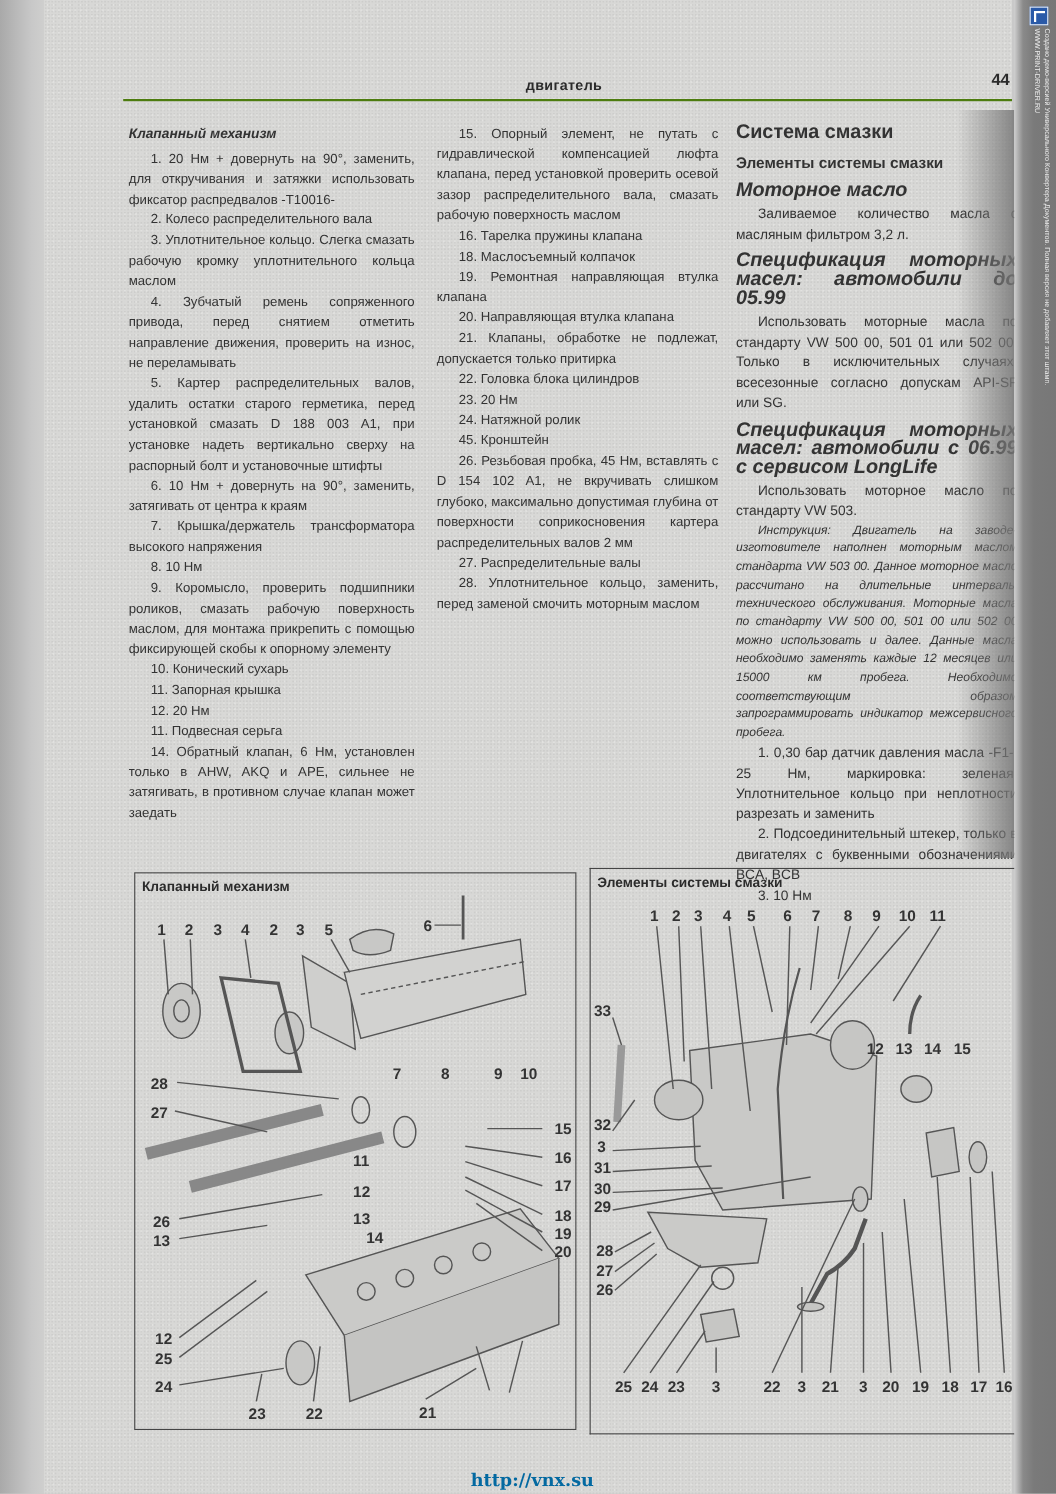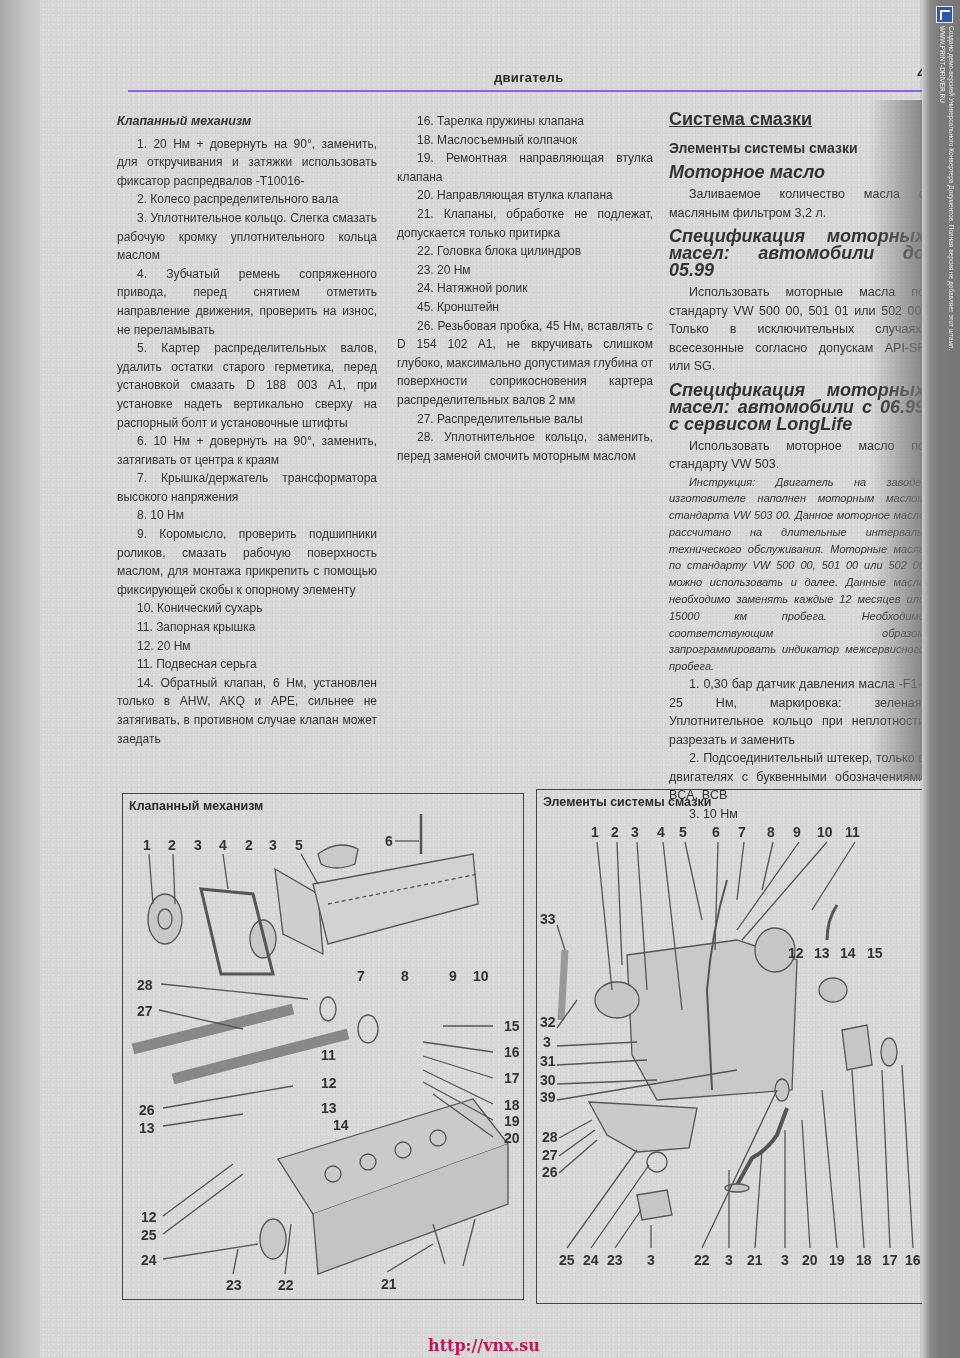--- a/index.html
+++ b/index.html
@@ -5,43 +5,43 @@
   html,body{margin:0;padding:0;}
   body{width:960px;height:1358px;position:relative;overflow:hidden;background:#c9c9c9;font-family:"Liberation Sans","DejaVu Sans",sans-serif;color:#2b2b2b;}
   .page{position:absolute;left:40px;top:0;width:880px;height:1358px;background:#d8d8d6;
     background-image:radial-gradient(rgba(0,0,0,0.05) 1px,transparent 1px),radial-gradient(rgba(255,255,255,0.25) 1px,transparent 1px);
     background-size:3px 3px,5px 5px;background-position:0 0,1px 2px;}
   .left-shadow{position:absolute;left:0;top:0;width:48px;height:1358px;background:linear-gradient(to right,#a9a9a9,#c8c8c8 60%,#d4d4d2);}
   .right-bar{position:absolute;left:922px;top:0;width:38px;height:1358px;background:linear-gradient(to right,#cfcfcf 0,#8a8a8a 8px,#7a7a7a 18px,#777 100%);}
   .logo-box{position:absolute;left:936px;top:6px;width:15px;height:15px;background:#2a5aa8;border:1px solid #e8eef8;}
   .logo-box:after{content:"";position:absolute;left:3px;top:3px;width:8px;height:8px;border:2px solid #fff;border-right:none;border-bottom:none;}
   .vert-text{position:absolute;left:956px;top:26px;transform-origin:0 0;transform:rotate(90deg);font-size:6.5px;color:#eee;white-space:nowrap;line-height:9px;}
-  .header{position:absolute;left:128px;top:68px;width:808px;height:22px;border-bottom:2px solid #8b5cf6;text-align:right;}
+  .header{position:absolute;left:112px;top:68px;width:808px;height:22px;border-bottom:2px solid #4d7c0f;text-align:right;}
   .header .section{position:absolute;left:366px;top:2px;font-weight:bold;font-size:13px;letter-spacing:0.3px;}
   .header .pnum{position:absolute;right:2px;top:-4px;font-weight:bold;font-size:15px;}
   .col{position:absolute;font-size:12px;line-height:18.6px;color:#333;}
   .col1{left:117px;top:112px;width:260px;}
   .col2{left:397px;top:112px;width:256px;}
   .col3{left:669px;top:106px;width:256px;overflow:hidden;}
   .col p{margin:0;text-align:justify;text-indent:20px;}
   .col .sub{font-weight:bold;font-style:italic;margin:0 0 4px 0;text-indent:0;font-size:12.5px;}
-  .col3 h1{margin:0 0 6px 0;font-size:18px;font-weight:bold;line-height:26px;text-decoration:underline;}
+  .col3 h1{margin:0 0 6px 0;font-size:18px;font-weight:bold;line-height:26px;}
   .col3 h2{margin:0 0 5px 0;font-size:14px;font-weight:bold;line-height:20px;}
   .col3 .sub{font-size:18px;margin:6px 0 4px 0;line-height:17px;}
   .col3 p{font-size:12.5px;line-height:18.5px;}
   .col3 .note{font-style:italic;font-size:11px;line-height:16.8px;}
   .fade{position:absolute;left:870px;top:100px;width:52px;height:680px;background:linear-gradient(to right,rgba(160,160,160,0),rgba(120,120,120,0.85));pointer-events:none;}
   .figure{position:absolute;border:1.5px solid #444;}
   .fig1{left:122px;top:793px;width:400px;height:303px;}
   .fig1{height:505px;}
   .fig2{left:536px;top:789px;width:400px;height:513px;border-right:none;}
   .fig-title{position:absolute;left:6px;top:5px;font-weight:bold;font-size:12.5px;}
   .callout{position:absolute;font-weight:bold;font-size:14px;color:#333;}
   svg.draw{position:absolute;left:0;top:0;}
-  .watermark{position:absolute;left:428px;top:1336px;font-family:"DejaVu Serif",serif;font-weight:bold;font-size:16px;color:#be185d;}
+  .watermark{position:absolute;left:428px;top:1336px;font-family:"DejaVu Serif",serif;font-weight:bold;font-size:16px;color:#0369a1;}
 </style>
 </head>
 <body>
 
 <div class="left-shadow"></div>
 <div class="page"></div>
 
 <div class="header">
   <span class="section">двигатель</span>
   <span class="pnum">44</span>
@@ -59,20 +59,21 @@
   <p>8. 10 Нм</p>
   <p>9. Коромысло, проверить подшипники роликов, смазать рабочую поверхность маслом, для монтажа прикрепить с помощью фиксирующей скобы к опорному элементу</p>
   <p>10. Конический сухарь</p>
   <p>11. Запорная крышка</p>
   <p>12. 20 Нм</p>
   <p>11. Подвесная серьга</p>
   <p>14. Обратный клапан, 6 Нм, установлен только в AHW, AKQ и APE, сильнее не затягивать, в противном случае клапан может заедать</p>
 </div>
 
 <div class="col col2">
+  <p>15. Опорный элемент, не путать с гидравлической компенсацией люфта клапана, перед установкой проверить осевой зазор распределительного вала, смазать рабочую поверхность маслом</p>
   <p>16. Тарелка пружины клапана</p>
   <p>18. Маслосъемный колпачок</p>
   <p>19. Ремонтная направляющая втулка клапана</p>
   <p>20. Направляющая втулка клапана</p>
   <p>21. Клапаны, обработке не подлежат, допускается только притирка</p>
   <p>22. Головка блока цилиндров</p>
   <p>23. 20 Нм</p>
   <p>24. Натяжной ролик</p>
   <p>45. Кронштейн</p>
   <p>26. Резьбовая пробка, 45 Нм, вставлять с D 154 102 A1, не вкручивать слишком глубоко, максимально допустимая глубина от поверхности соприкосновения картера распределительных валов 2 мм</p>
@@ -270,21 +271,21 @@
       <span class="callout" style="left: 308px; top: 34px;">11</span>
       <span class="callout" style="left: 3px; top: 121px;">33</span>
       <span class="callout" style="left: 251px; top: 155px;">12</span>
       <span class="callout" style="left: 277px; top: 155px;">13</span>
       <span class="callout" style="left: 303px; top: 155px;">14</span>
       <span class="callout" style="left: 330px; top: 155px;">15</span>
       <span class="callout" style="left: 3px; top: 224px;">32</span>
       <span class="callout" style="left: 6px; top: 244px;">3</span>
       <span class="callout" style="left: 3px; top: 263px;">31</span>
       <span class="callout" style="left: 3px; top: 282px;">30</span>
-      <span class="callout" style="left: 3px; top: 299px;">39</span>
+      <span class="callout" style="left: 3px; top: 299px;">29</span>
       <span class="callout" style="left: 5px; top: 339px;">28</span>
       <span class="callout" style="left: 5px; top: 357px;">27</span>
       <span class="callout" style="left: 5px; top: 374px;">26</span>
       <span class="callout" style="left: 22px; top: 462px;">25</span>
       <span class="callout" style="left: 46px; top: 462px;">24</span>
       <span class="callout" style="left: 70px; top: 462px;">23</span>
       <span class="callout" style="left: 110px; top: 462px;">3</span>
       <span class="callout" style="left: 157px; top: 462px;">22</span>
       <span class="callout" style="left: 188px; top: 462px;">3</span>
       <span class="callout" style="left: 210px; top: 462px;">21</span>

